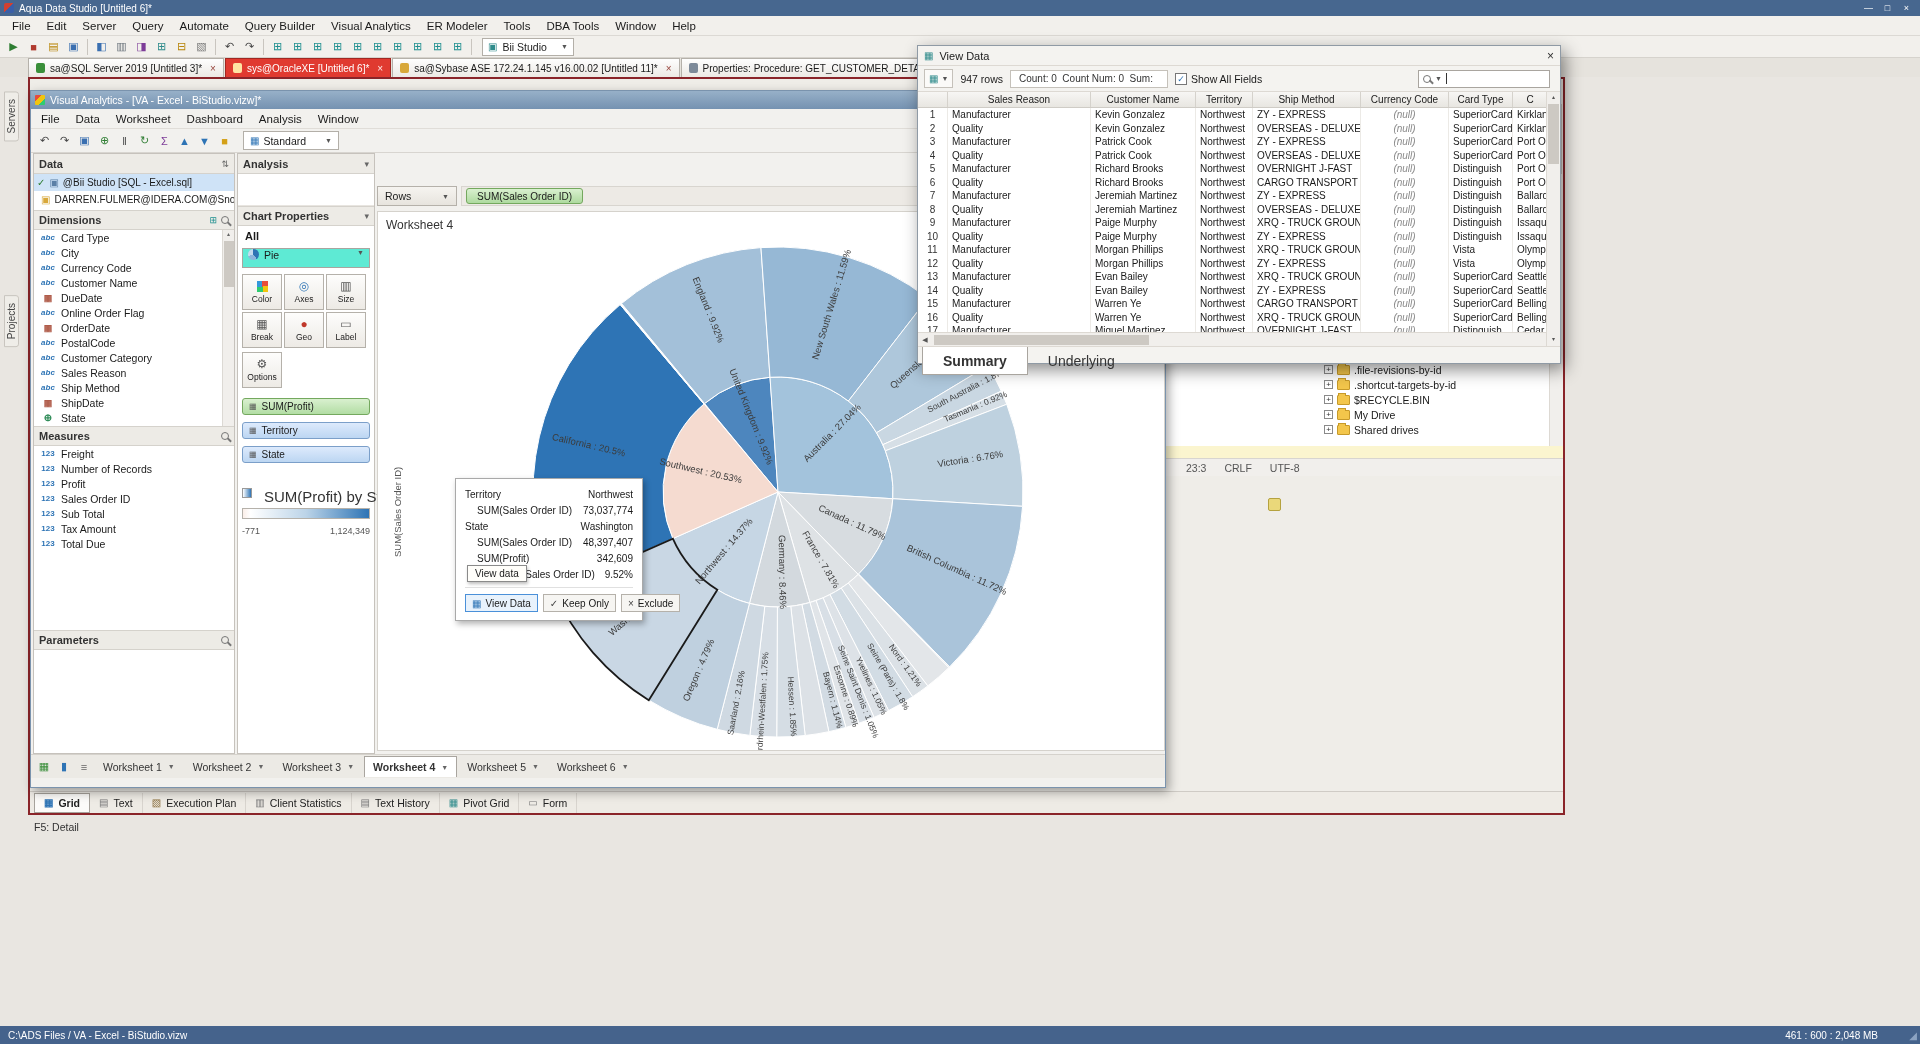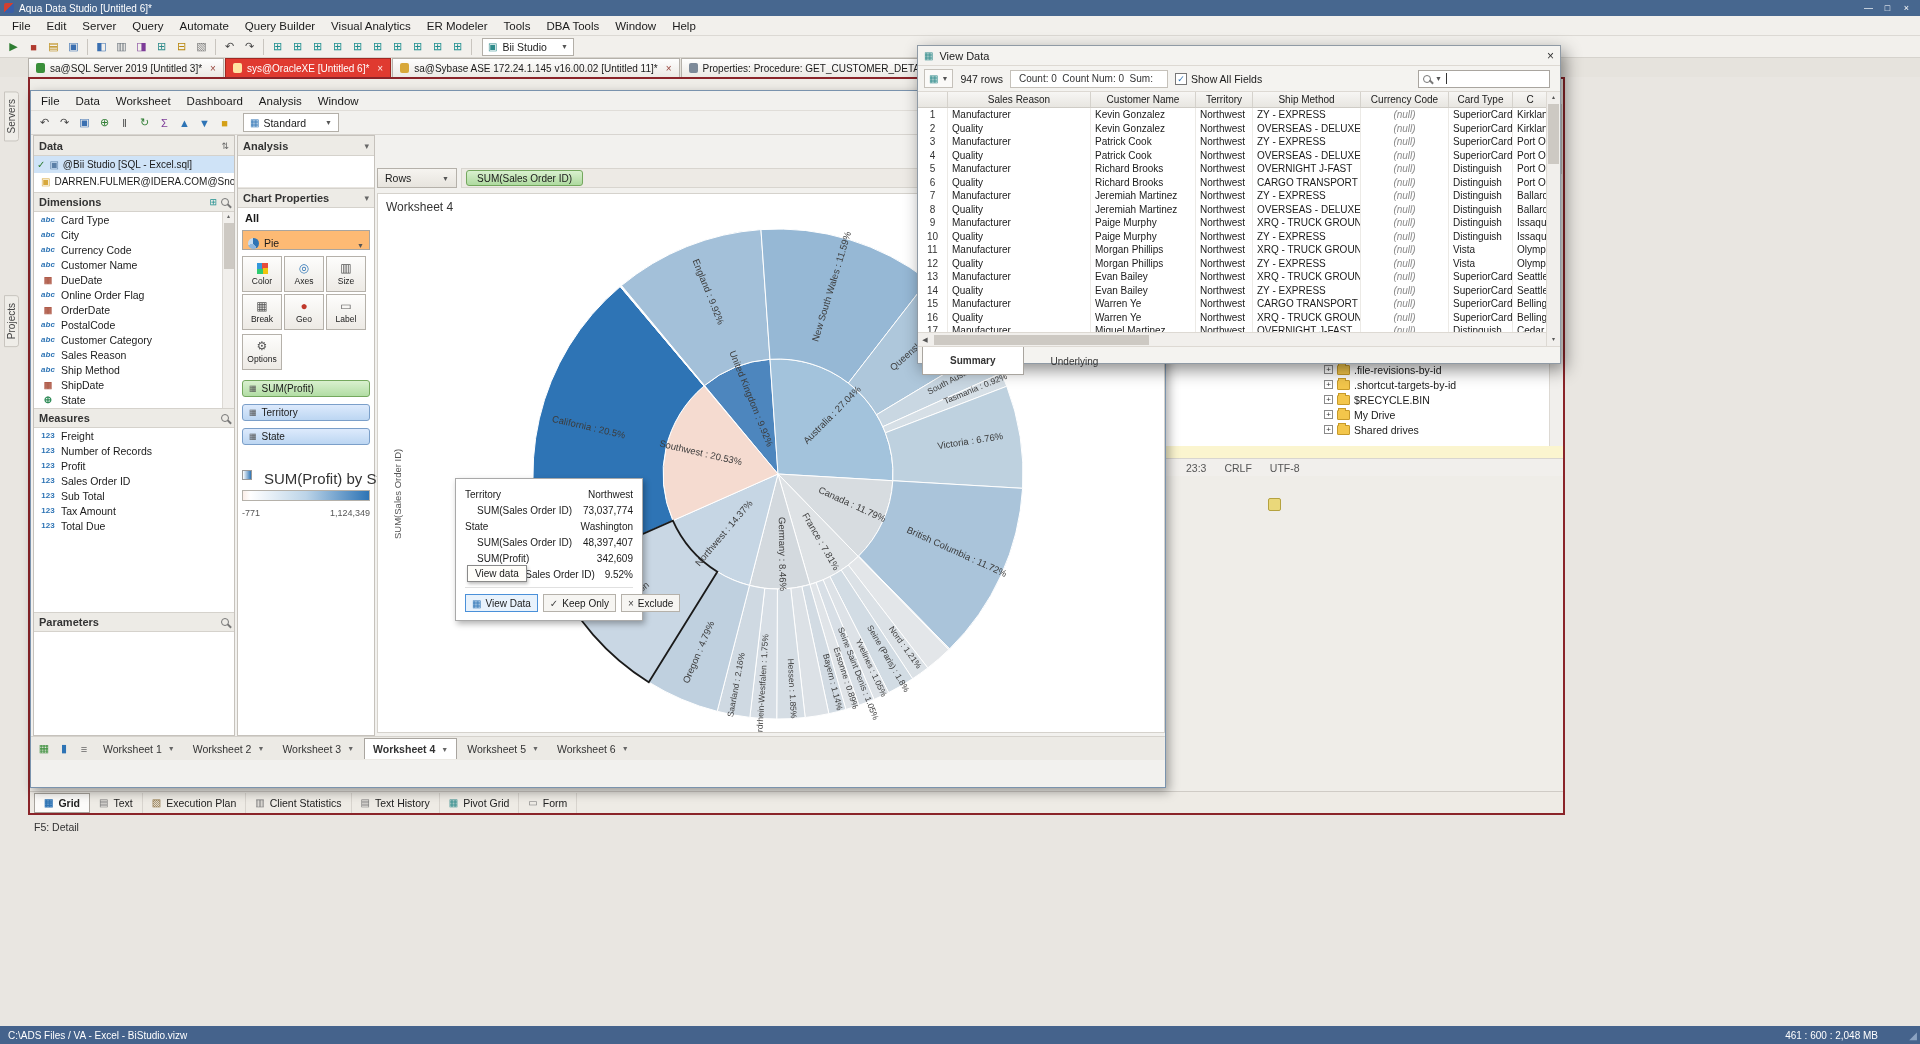--- a/index.html
+++ b/index.html
@@ -68,21 +68,21 @@
 #dims-scroll{position:absolute;right:0;top:0;width:12px;height:100%;background:#f1efec;border-left:1px solid #dcd9d4;font-size:6px;color:#666;text-align:center;line-height:9px}
 #dims-thumb{position:absolute;left:1px;top:11px;width:10px;height:46px;background:#cdc9c3}
 #meas-list{height:184px;flex:none}
 #params-box{flex:1}
 .mag{width:8px;height:8px;border:1.5px solid #777;border-radius:50%;position:relative;display:inline-block}
 .mag::after{content:'';position:absolute;width:5px;height:1.5px;background:#777;transform:rotate(45deg);right:-4px;bottom:-1px}
 #prop-panel{position:absolute;left:206px;top:0;width:138px;height:601px;border:1px solid #c6c2bc;background:#fff;display:flex;flex-direction:column}
 #filters-box{height:32px;flex:none;border-bottom:1px solid #e8e5e0}
 #cp-body{position:relative;flex:1}
 #cp-all{position:absolute;left:7px;top:4px;font-weight:bold}
-#pie-combo{position:absolute;left:4px;top:22px;width:128px;height:20px;border:1px solid #a9a59f;background:#fdba74;display:flex;align-items:flex-end;gap:5px;padding:0 5px;font-size:10.5px}
+#pie-combo{position:absolute;left:4px;top:22px;width:128px;height:20px;border:1px solid #a9a59f;background:#5eead4;display:flex;align-items:flex-start;gap:5px;padding:0 5px;font-size:10.5px}
 .pie-glyph{width:11px;height:11px;border-radius:50%;background:conic-gradient(#2e74b5 0 40%,#8db6dd 0 70%,#c6dbee 0 100%);flex:none}
 .caret{font-size:7px;color:#555;margin-left:auto}
 .cp-btn{position:absolute;width:40px;height:36px;border:1px solid #b5b1aa;background:linear-gradient(#fdfdfc,#edeae5);display:flex;flex-direction:column;align-items:center;justify-content:center;gap:2px;font-size:8.5px}
 .cp-ic{font-size:12px;line-height:12px}
 .ic-color{width:11px;height:11px;background:conic-gradient(#e74c3c 0 25%,#f1c40f 0 50%,#2ecc71 0 75%,#3498db 0)}
 .pill{position:absolute;left:4px;width:128px;height:17px;border-radius:3px;display:flex;align-items:center;gap:5px;padding:0 6px;font-size:10px;border:1px solid;white-space:nowrap}
 .pill.measure{background:linear-gradient(#d9f0cf,#b2dda4);border-color:#74a85e}
 .pill.dimension{background:linear-gradient(#ddeafc,#bcd6f2);border-color:#7b9fc9}
 .pic{font-size:8px;color:#555}
 #legend{position:absolute;left:4px;top:262px;width:128px}
@@ -133,21 +133,21 @@
 .vd-row{display:flex;height:13.5px;font-size:10px}
 .vd-cell{padding:0 4px;display:flex;align-items:center;border-right:1px solid #eceae6;overflow:hidden;white-space:nowrap;flex:none}
 .vd-cell.num{justify-content:center;color:#333;padding:0}
 .vd-cell.null{font-style:italic;color:#8a8a8a;justify-content:center}
 #vd-vscroll{position:absolute;right:0;top:46px;width:14px;height:254px;background:#f1efec;border-left:1px solid #ddd9d3;font-size:6px;color:#555;text-align:center;line-height:11px}
 #vd-vthumb{position:absolute;left:1px;top:12px;width:11px;height:60px;background:#cdc9c3}
 #vd-hscroll{height:14px;flex:none;display:flex;align-items:center;background:#f1efec;border-top:1px solid #ddd9d3}
 .hs-arrow{width:14px;text-align:center;font-size:7px;color:#555}
 #hs-thumb{width:215px;height:10px;background:#cdc9c3;margin-left:2px}
 #vd-tabs{height:17px;flex:none;display:flex;align-items:flex-start;padding-left:4px;background:#f4f3f0;border-top:1px solid #ddd9d3}
-.vd-tab{height:28px;display:flex;align-items:center;padding:0 27px;font-size:10px;color:#333}
+.vd-tab{height:28px;display:flex;align-items:center;padding:0 20px;font-size:14px;color:#333}
 .vd-tab.active{background:#fff;border:1px solid #a9a59f;border-top:none;font-weight:bold}
 
 #statusbar{position:absolute;left:0;top:1026px;width:1920px;height:18px;background:#45638c;color:#fff;display:flex;align-items:center;padding:0 8px;font-size:10px;z-index:40}
 #status-right{margin-left:auto;margin-right:34px}
 #grip{position:absolute;right:3px;top:4px;color:#8ba3c2;font-size:10px}
 </style>
 </head>
 <body>
 
 <div id="titlebar">
@@ -303,20 +303,24 @@
     <div class="rtab">
       <span style="color:#777;font-size:10px">▭</span>
       <span>Form</span>
     </div>
   </div>
 <div id="detail-bar">
   <span id="detail-chip">F5: Detail</span>
 </div>
 
 <div id="va-window">
+  <div id="va-titlebar">
+    <span class="va-ticon"></span>
+    <span>Visual Analytics - [VA - Excel - BiStudio.vizw]*</span>
+  </div>
   <div id="va-menubar">
       <div class="menu-item">File</div>
       <div class="menu-item">Data</div>
       <div class="menu-item">Worksheet</div>
       <div class="menu-item">Dashboard</div>
       <div class="menu-item">Analysis</div>
       <div class="menu-item">Window</div>
     </div>
   <div id="va-toolbar">
       <div class="tbtn" style="color: rgb(68, 68, 68);">↶</div>

